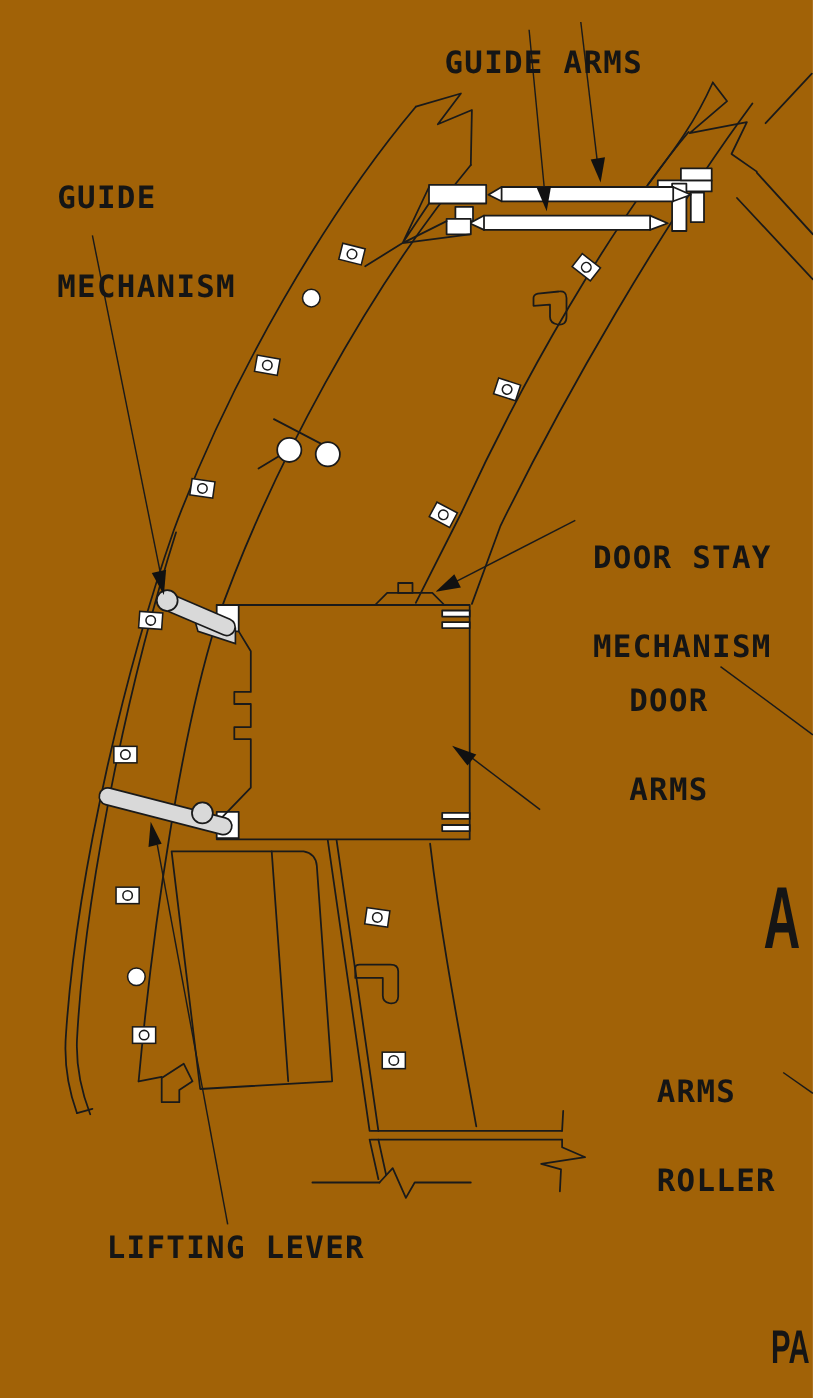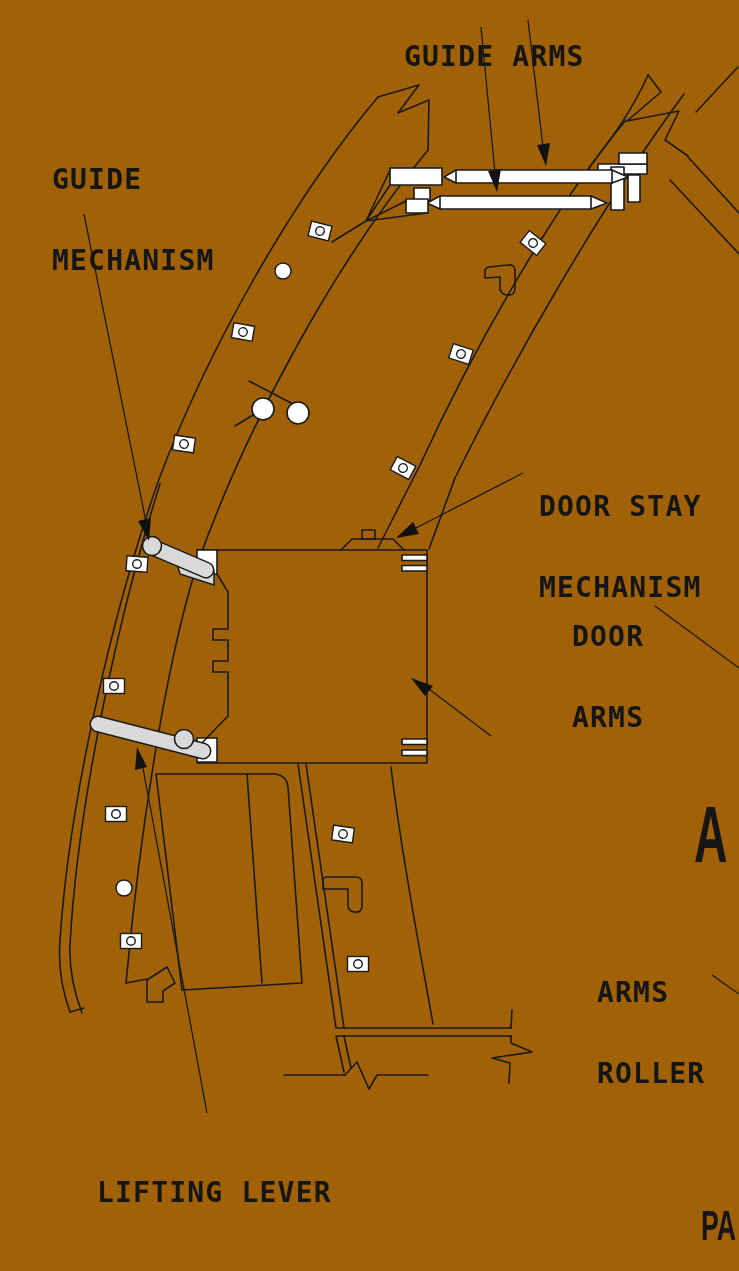--- a/index.html
+++ b/index.html
@@ -212,21 +212,21 @@
   <div>DOOR</div>
   <div>ARMS</div>
 </div>
 
 
 <div class="callout" style="left:597px;top:925px;">
   <div>ARMS</div>
   <div>ROLLER</div>
 </div>
 
-<div class="callout" style="left:97px;top:1125px;">
+<div class="callout" style="left:97px;top:1067px;">
   <div>LIFTING LEVER</div>
 </div>
 
 <div class="marker marker-a" style="left:694px;top:795px;">A</div>
 
 <div class="marker marker-pa" style="left:701px;top:1204px;">PA</div>
 
 </div>
 
 </body></html>

